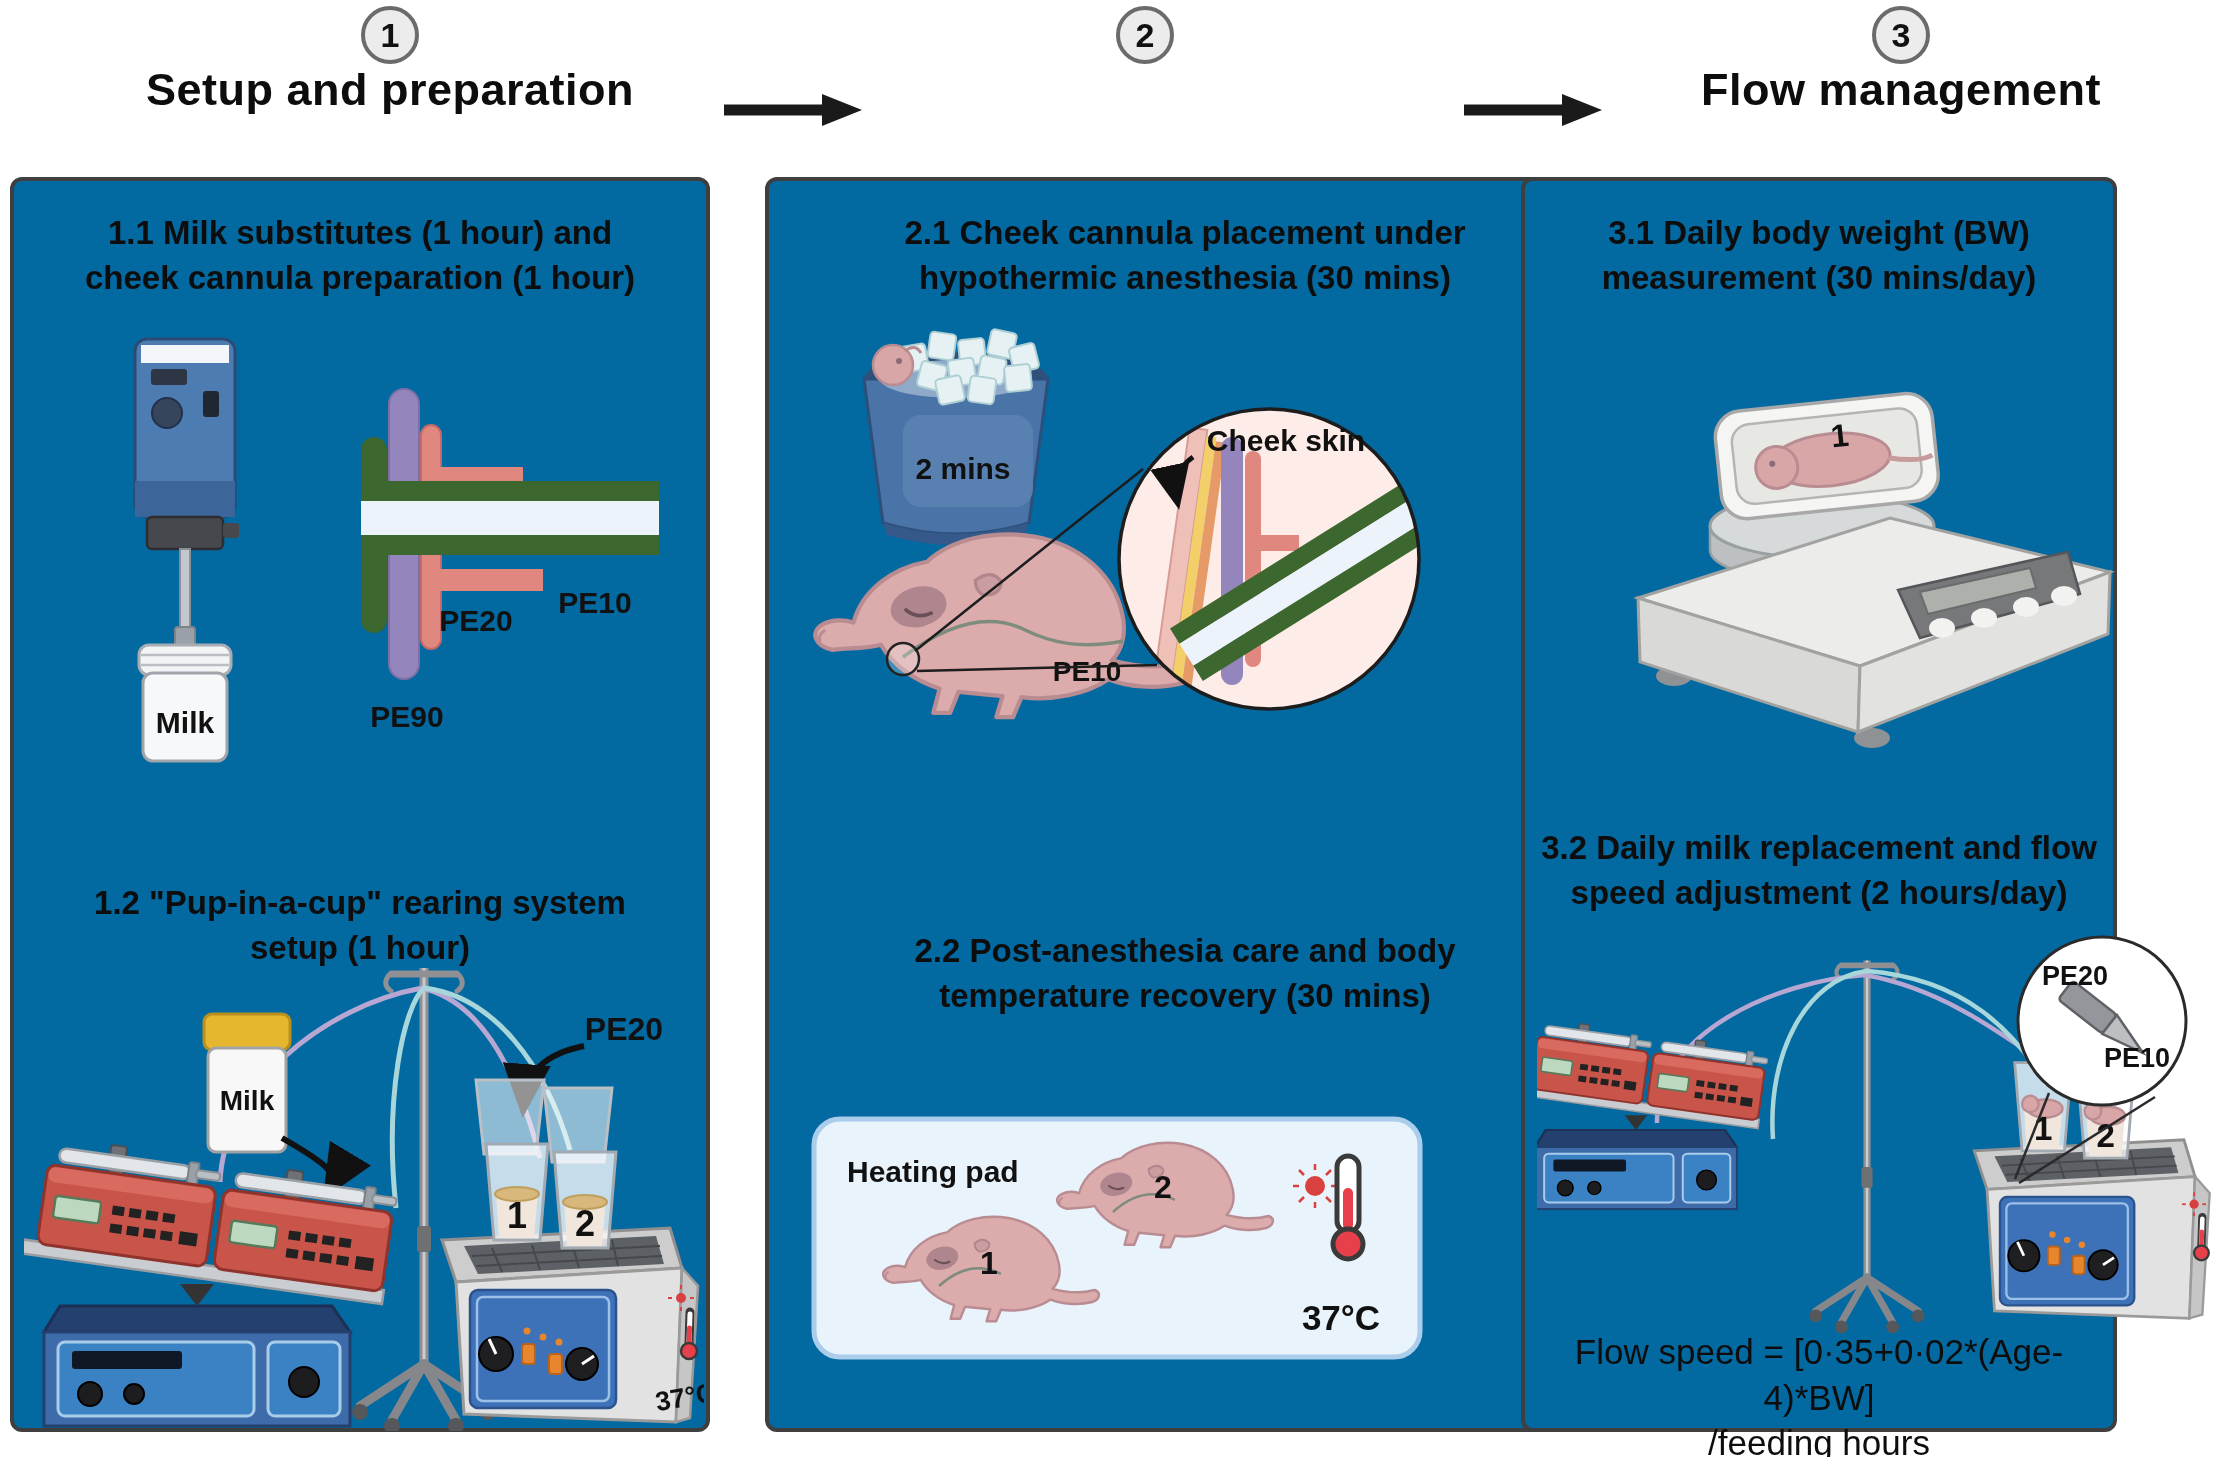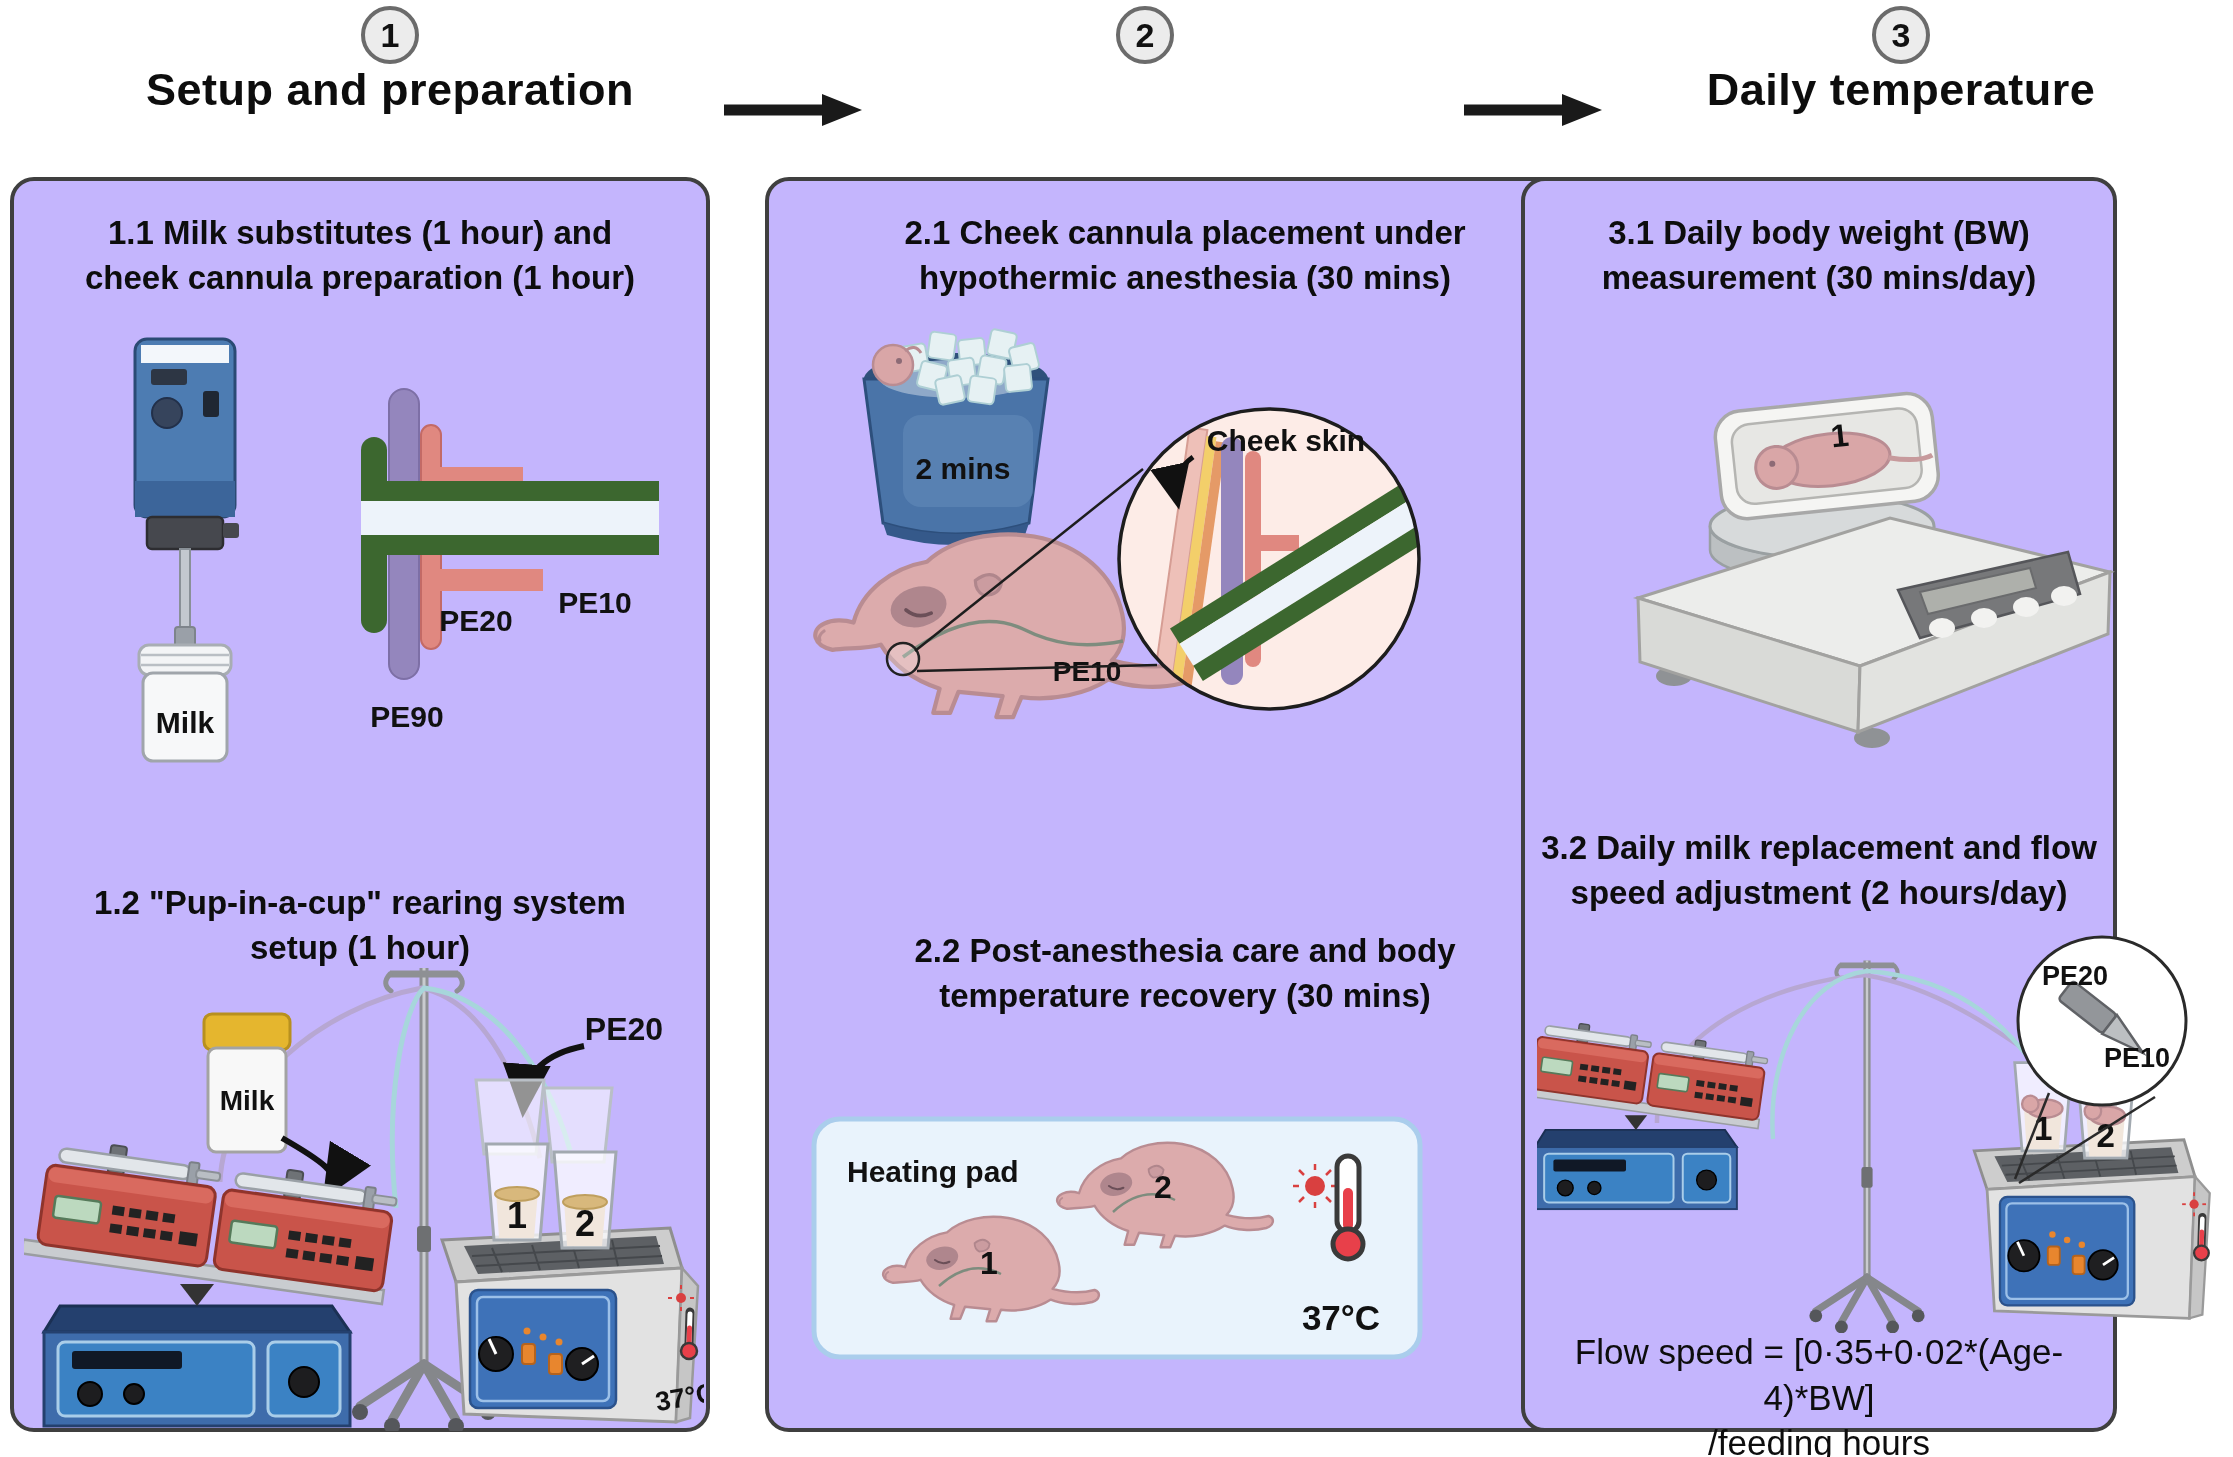--- a/index.html
+++ b/index.html
@@ -11,21 +11,21 @@
   }
   *{box-sizing:border-box;margin:0;padding:0;}
   body{background:#ffffff;font-family:"Liberation Sans","DejaVu Sans",sans-serif;}
   .canvas{position:relative;width:2233px;height:1457px;background:#fff;overflow:hidden;}
   .step{position:absolute;top:6px;width:700px;display:flex;flex-direction:column;align-items:center;}
   .step-circle{width:58px;height:58px;border-radius:50%;background:var(--step-circle-fill,#ececec);
     border:4px solid var(--step-circle-border,#6b6b6b);display:flex;align-items:center;justify-content:center;
     font-size:34px;font-weight:bold;color:#111;}
   .step-title{font-size:45px;font-weight:bold;color:#0d0d0d;letter-spacing:0.5px;}
   .flow-arrow{position:absolute;top:90px;width:142px;height:40px;}
-  .panel{position:absolute;top:177px;height:1255px;background:#c4b5fd;border:4px solid var(--panel-border,#3f3f3f);border-radius:24px;}
+  .panel{position:absolute;top:177px;height:1255px;background:#0369a1;border:4px solid var(--panel-border,#3f3f3f);border-radius:12px;}
   .sec-title{position:absolute;left:0;right:0;text-align:center;font-weight:bold;font-size:33px;line-height:1.35;
     color:#0d0d0d;white-space:pre-line;}
   .illo{position:absolute;}
   svg text{font-family:"Liberation Sans","DejaVu Sans",sans-serif;font-weight:bold;fill:#111;}
   .formula{position:absolute;left:0;right:0;text-align:center;font-weight:normal;font-size:35px;line-height:1.3;
     color:#0d0d0d;white-space:pre-line;}
   .pad-box{position:absolute;}
 </style>
 </head>
 <body>
@@ -158,21 +158,21 @@
 
   <div class="step" style="left:40px">
     <div class="step-circle">1</div>
     <div class="step-title">Setup and preparation</div>
   </div>
   <div class="step" style="left:795px">
     <div class="step-circle">2</div>
   </div>
   <div class="step" style="left:1551px">
     <div class="step-circle">3</div>
-    <div class="step-title">Daily temperature</div>
+    <div class="step-title">Flow management</div>
   </div>
 
   <svg class="flow-arrow" style="left:722px" viewBox="0 0 142 40">
     <line x1="2" y1="20" x2="102" y2="20" stroke="#1a1a1a" stroke-width="11"></line>
     <polygon points="100,4 140,20 100,36" fill="#1a1a1a"></polygon>
   </svg>
   <svg class="flow-arrow" style="left:1462px" viewBox="0 0 142 40">
     <line x1="2" y1="20" x2="102" y2="20" stroke="#1a1a1a" stroke-width="11"></line>
     <polygon points="100,4 140,20 100,36" fill="#1a1a1a"></polygon>
   </svg>

